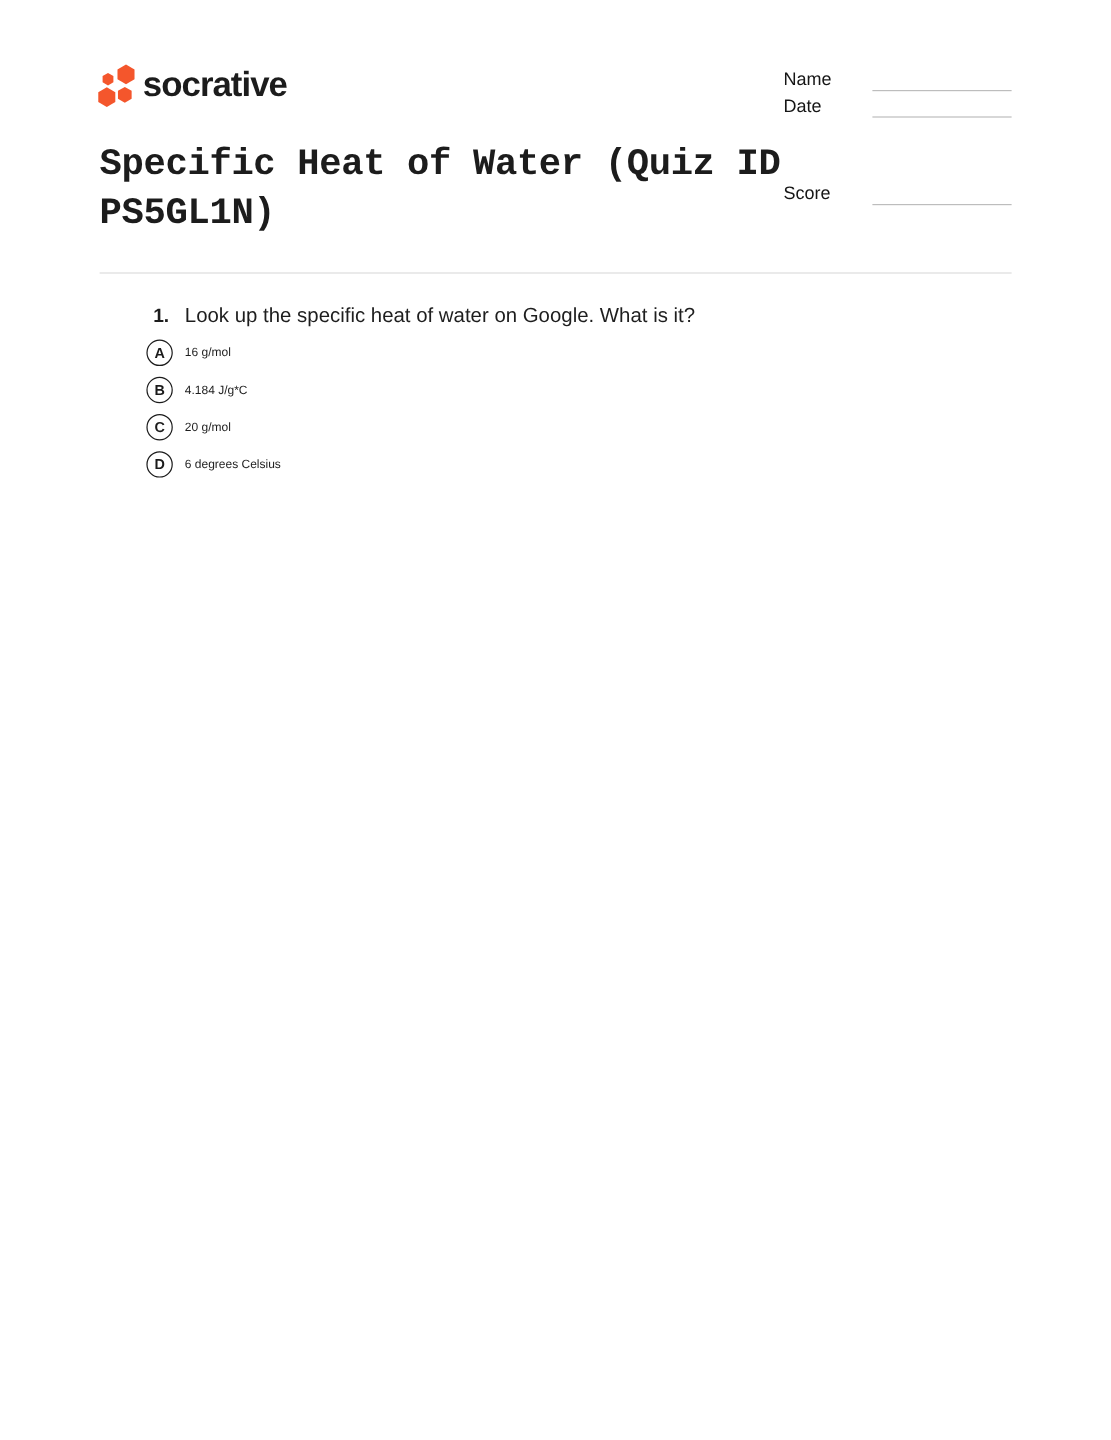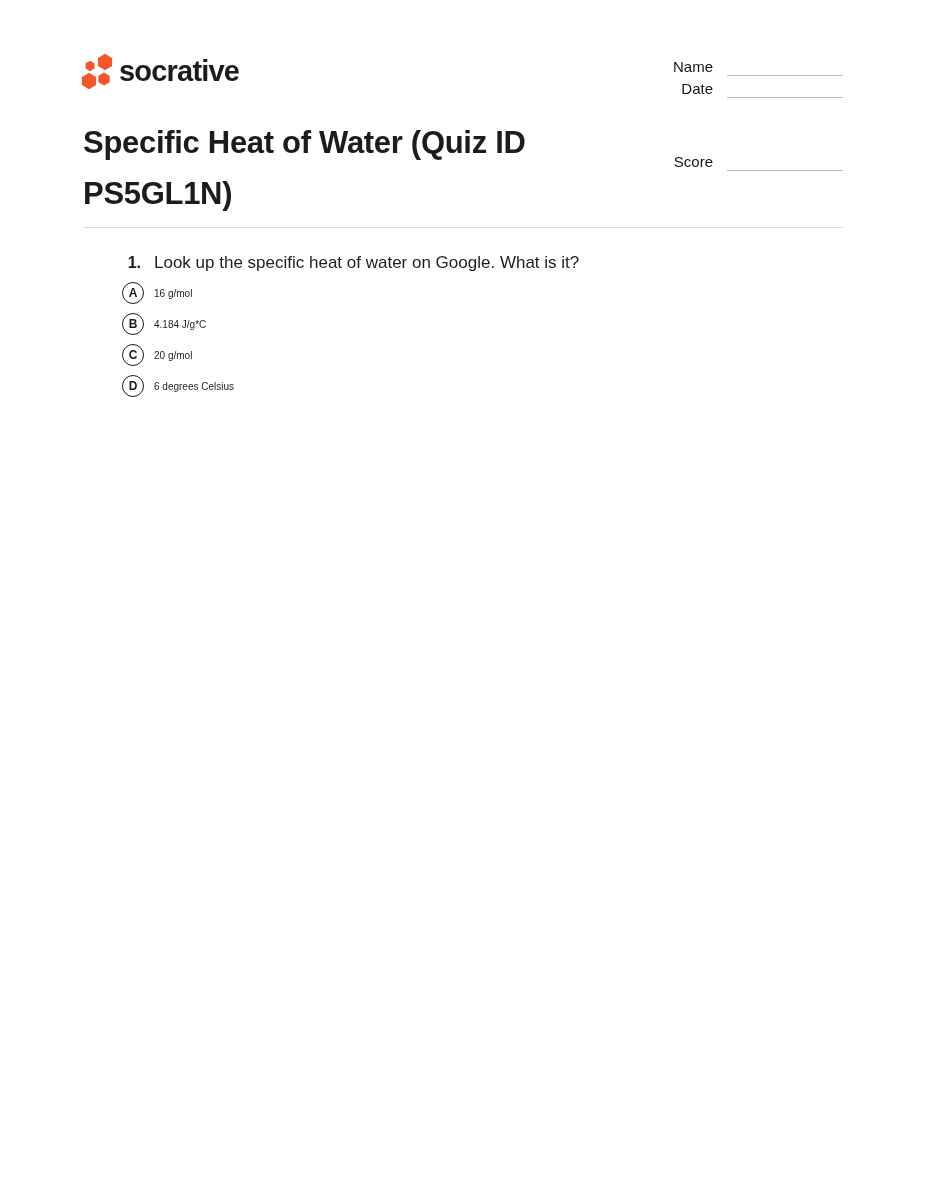--- a/index.html
+++ b/index.html
@@ -38,43 +38,43 @@
     left: 653px;
     width: 190px;
     display: flex;
     align-items: flex-end;
   }
   .field-row.name  { top: 57px; }
   .field-row.date  { top: 79px; }
   .field-row.score { top: 152px; }
   .field-label {
     width: 60px;
-    text-align: right;
     font-size: 15px;
     color: #161616;
     line-height: 19px;
   }
   .field-line {
     width: 116px;
     height: 15px;
     margin-left: 14px;
     border-bottom: 1px solid #bdbdbd;
   }
 
   
   .quiz-title {
     position: absolute;
     left: 83px;
     top: 117px;
     width: 600px;
     font-size: 31px;
-    line-height: 51px;
+    line-height: 41px;
     font-weight: 700;
     letter-spacing: -0.3px;
     color: #1c1c1c;
+    font-family: Liberation Mono, monospace;
   }
 
   
   .divider {
     position: absolute;
     left: 83px;
     right: 83px;
     top: 227px;
     border: none;
     border-top: 1px solid #dcdcdc;

